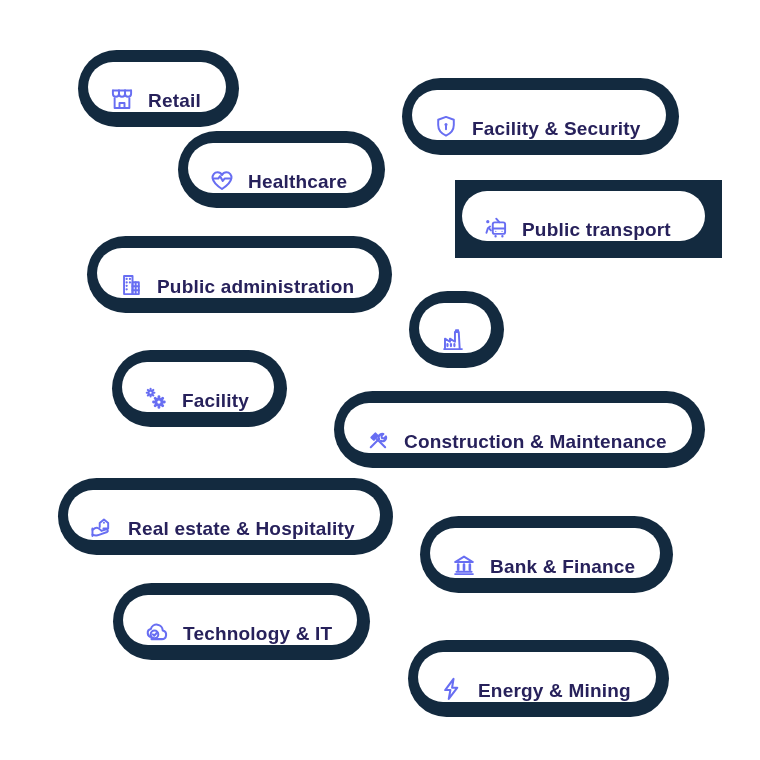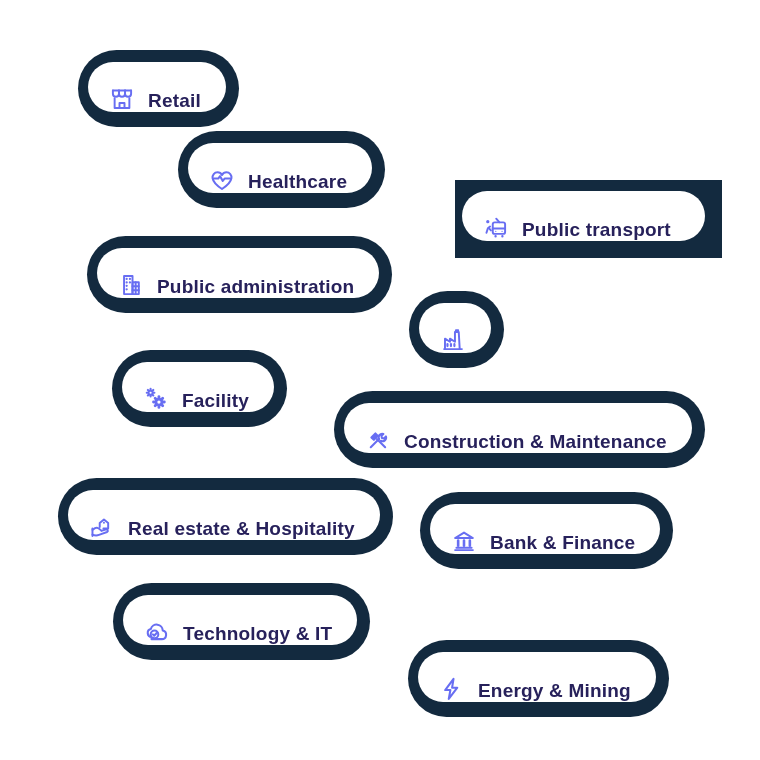--- a/index.html
+++ b/index.html
@@ -62,20 +62,32 @@
           <path d="M9.2 4.2v2.9a2.8 2.8 0 0 0 5.6 0V4.2"></path>
           <path d="M14.8 4.2v2.9a2.8 2.8 0 0 0 5.6 0V4.2"></path>
           <path d="M5.2 11.2v9.1h13.6v-9.1"></path>
           <path d="M9.7 20.3v-4.7h4.6v4.7"></path>
         </svg>
       </span>
       <span class="label">Retail</span>
     </div>
   </div>
 
+  <div class="chip" style="left:402px;top:78px">
+    <div class="pill">
+      <span class="icon">
+        <svg viewBox="0 0 24 24" fill="none" stroke="currentColor" stroke-width="1.8" stroke-linecap="round" stroke-linejoin="round">
+          <path d="M12 2.7l7.2 2.6v4.9c0 4.7-3 7.9-7.2 9.8-4.2-1.9-7.2-5.1-7.2-9.8V5.3z"></path>
+          <circle cx="12" cy="9.7" r="1.4" fill="currentColor" stroke="none"></circle>
+          <path d="M12 11.1v3"></path>
+        </svg>
+      </span>
+      <span class="label">Facility &amp; Security</span>
+    </div>
+  </div>
 
   <div class="chip" style="left:178px;top:131px">
     <div class="pill">
       <span class="icon">
         <svg viewBox="0 0 24 24" fill="none" stroke="currentColor" stroke-width="1.9" stroke-linecap="round" stroke-linejoin="round">
           <path d="M12 20.3C7.8 17.6 3.9 14.2 3.3 10.3 2.9 7.4 5 4.9 7.8 4.9c1.8 0 3.4 1 4.2 2.5.8-1.5 2.4-2.5 4.2-2.5 2.8 0 4.9 2.5 4.5 5.4-.6 3.9-4.5 7.3-8.7 10z"></path>
           <path d="M4.6 10.7h3.9l1.7-2.2 2.5 4.3 1.7-2.1h5"></path>
         </svg>
       </span>
       <span class="label">Healthcare</span>
@@ -171,21 +183,21 @@
           <path d="M13.8 8.1h.01"></path>
           <path d="M3.2 13.3v7"></path>
           <path d="M3.2 19c2 .9 4 1 6 .3l7.5-2.7a1.35 1.35 0 0 0-.9-2.5l-4.3 1.5"></path>
           <path d="M3.2 14.6l2.4-1.5a3 3 0 0 1 3.1.1l2.1 1.5"></path>
         </svg>
       </span>
       <span class="label">Real estate &amp; Hospitality</span>
     </div>
   </div>
 
-  <div class="chip" style="left:420px;top:492px">
+  <div class="chip" style="left:420px;top:516px">
     <div class="pill">
       <span class="icon">
         <svg viewBox="0 0 24 24" fill="none" stroke="currentColor" stroke-width="1.8" stroke-linecap="round" stroke-linejoin="round">
           <path d="M3.8 9.3 12 4.2l8.2 5.1z"></path>
           <path d="M6.6 11.6v4.7M12 11.6v4.7M17.4 11.6v4.7" stroke-width="2.4"></path>
           <path d="M5 18.3h14"></path>
           <path d="M3.8 20.4h16.4"></path>
         </svg>
       </span>
       <span class="label">Bank &amp; Finance</span>

